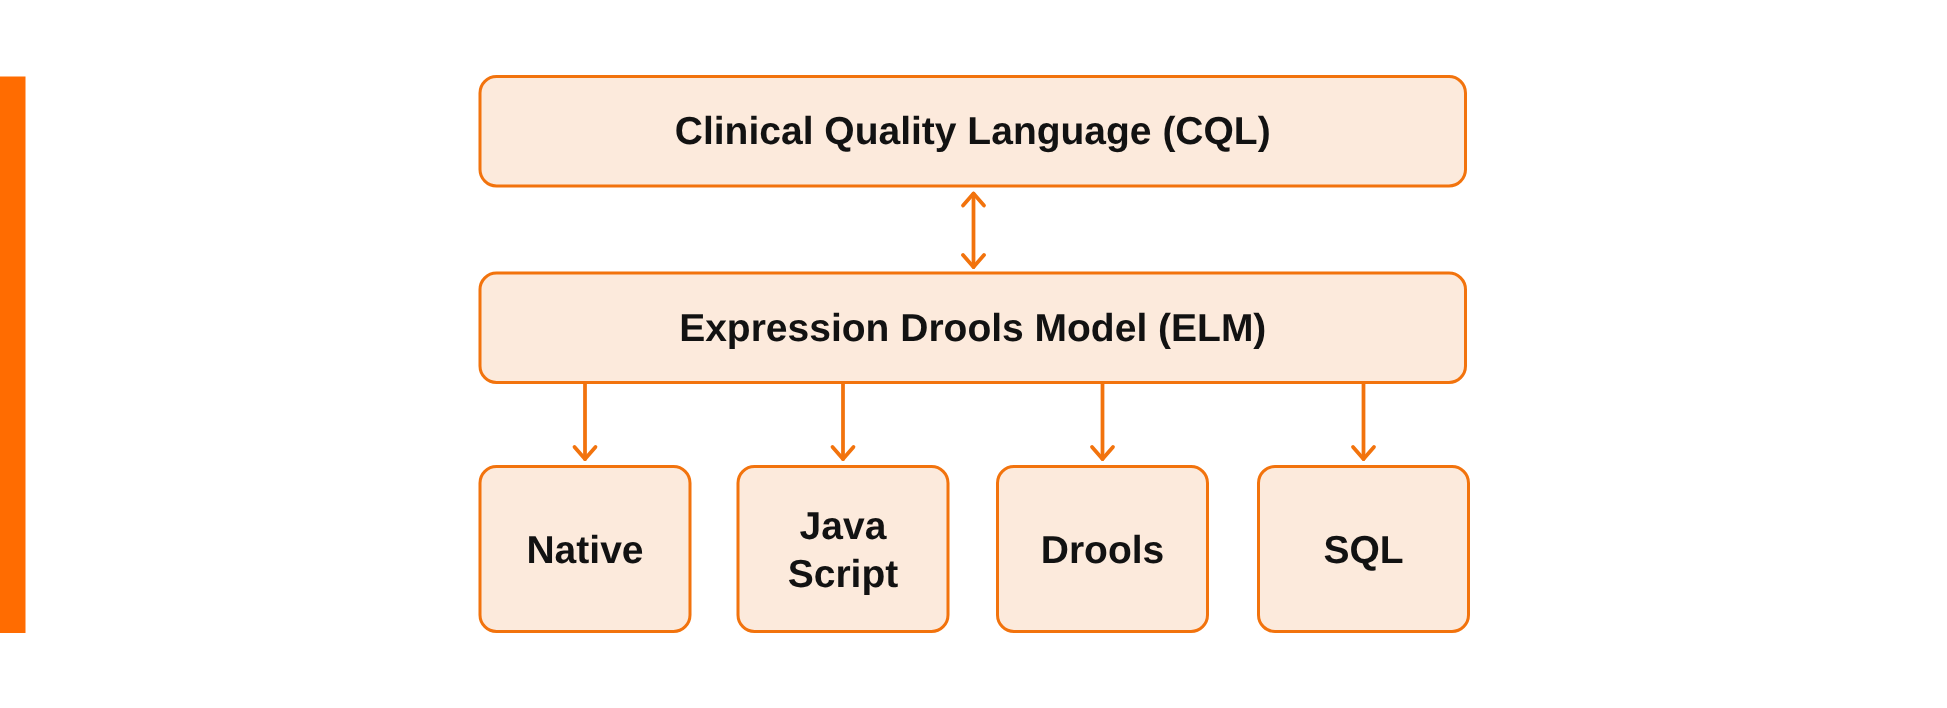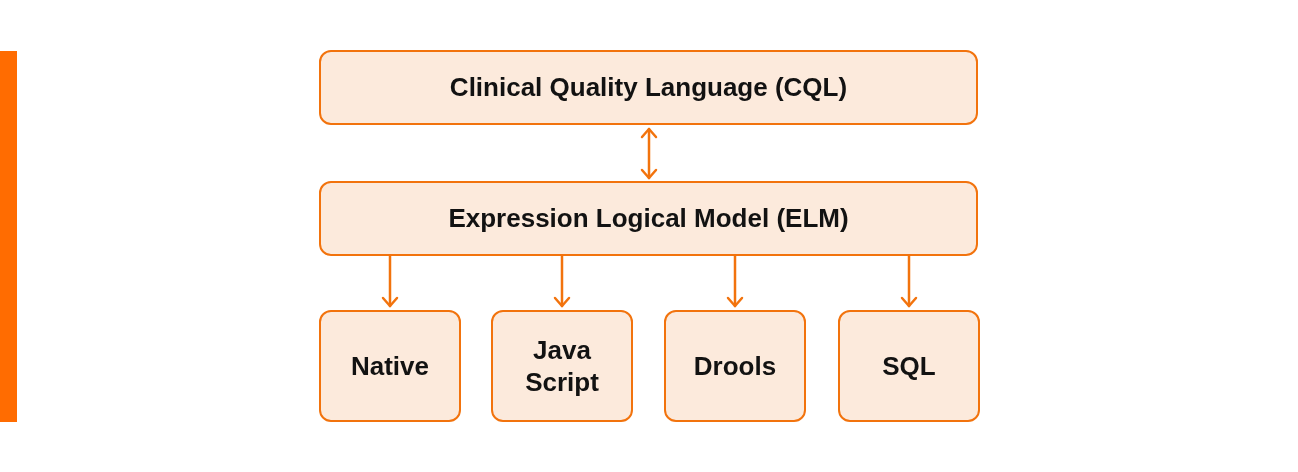--- a/index.html
+++ b/index.html
@@ -85,21 +85,21 @@
     <span>Clinical Quality Language (CQL)</span>
   </div>
 
   <svg class="arrow double" width="26" height="55" viewBox="0 0 26 55">
     <line x1="13" y1="3" x2="13" y2="52"></line>
     <path d="M6 11 L13 3 L20 11"></path>
     <path d="M6 44 L13 52 L20 44"></path>
   </svg>
 
   <div class="box wide elm">
-    <span>Expression Logical Model (ELM)</span>
+    <span>Expression Drools Model (ELM)</span>
   </div>
 
   <svg class="arrow down d0" width="26" height="53" viewBox="0 0 26 53">
     <line x1="13" y1="0" x2="13" y2="50"></line>
     <path d="M6 42 L13 50 L20 42"></path>
   </svg>
   <svg class="arrow down d1" width="26" height="53" viewBox="0 0 26 53">
     <line x1="13" y1="0" x2="13" y2="50"></line>
     <path d="M6 42 L13 50 L20 42"></path>
   </svg>

